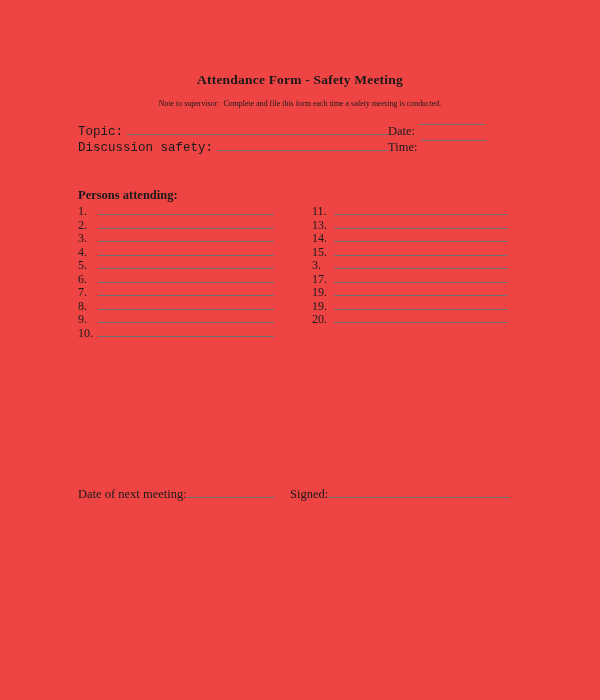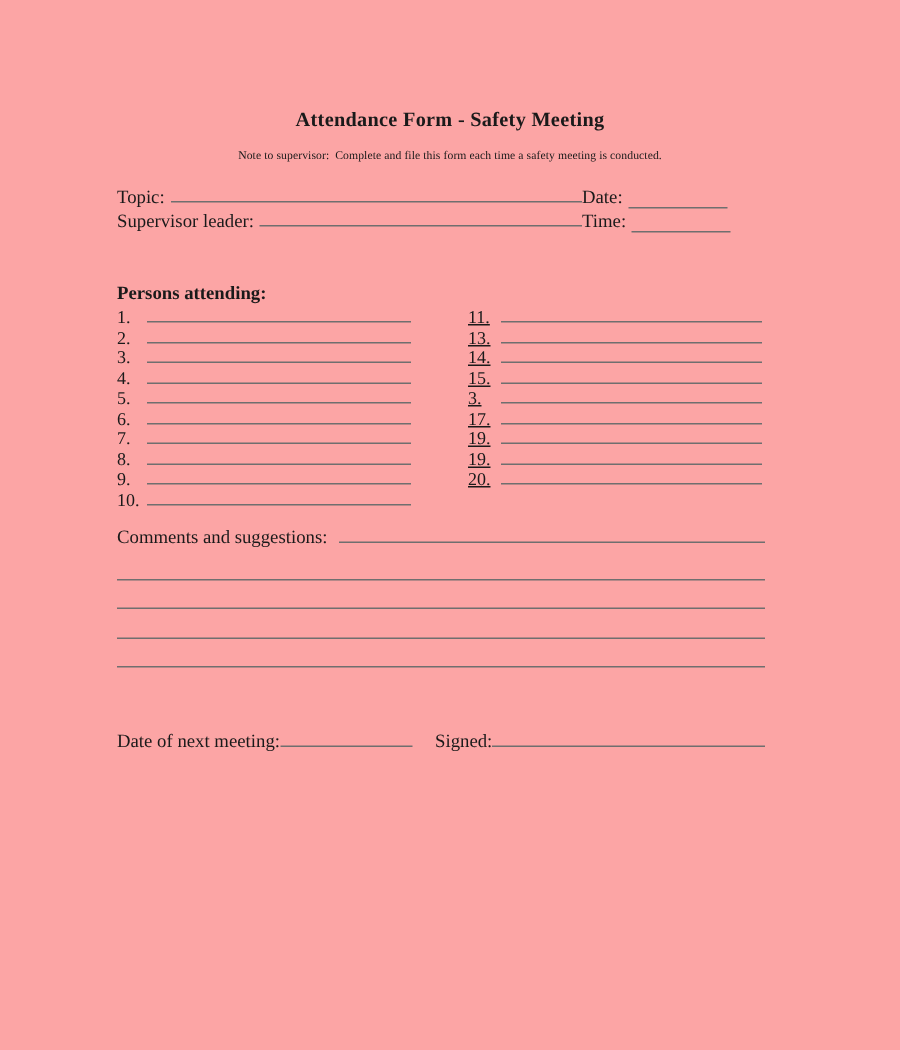--- a/index.html
+++ b/index.html
@@ -10,21 +10,21 @@
   }
   body {
     font-family: "Liberation Serif", "DejaVu Serif", serif;
     color: #1a1a1a;
     -webkit-font-smoothing: antialiased;
   }
   .page {
     position: relative;
     width: 600px;
     height: 700px;
-    background: #fca5a5;
+    background: #ef4444;
     overflow: hidden;
     box-sizing: border-box;
   }
 
   
   .doc-title {
     position: absolute;
     left: 0;
     top: 72px;
     width: 600px;
@@ -63,24 +63,25 @@
   .field-row {
     display: flex;
     align-items: baseline;
     height: 16px;
   }
   .field-left {
     display: flex;
     align-items: baseline;
     width: 310px;
     flex: 0 0 310px;
+    font-family: Liberation Mono, monospace;
   }
   .field-right {
     display: flex;
-    align-items: flex-end;
+    align-items: flex-start;
     flex: 1 1 auto;
   }
   .field-label {
     white-space: pre;
   }
   .field-left .rule { flex: 1 1 auto; }
   .field-right .rule { width: 66px; }
   .sp4 { display: inline-block; width: 4px; }
 
   
@@ -109,21 +110,20 @@
     height: 13.5px;
     font-size: 12px;
   }
   .attend-num {
     flex: 0 0 20px;
     text-align: left;
     white-space: pre;
   }
   .attend-col.right .attend-num {
     flex: 0 0 22px;
-    text-decoration: underline;
   }
   .attend-item .rule {
     flex: 1 1 auto;
   }
 
   
   .comments {
     position: absolute;
     left: 78px;
     top: 351px;
@@ -193,21 +193,21 @@
         <span class="rule"></span>
       </div>
       <div class="field-right">
         <span class="field-label">Date:</span>
         <span class="sp4"></span>
         <span class="rule"></span>
       </div>
     </div>
     <div class="field-row">
       <div class="field-left">
-        <span class="field-label">Supervisor leader:</span>
+        <span class="field-label">Discussion safety:</span>
         <span class="sp4"></span>
         <span class="rule"></span>
       </div>
       <div class="field-right">
         <span class="field-label">Time:</span>
         <span class="sp4"></span>
         <span class="rule"></span>
       </div>
     </div>
   </div>
@@ -290,32 +290,20 @@
           <span class="attend-num">19.</span>
           <span class="rule"></span>
         </div>
         <div class="attend-item">
           <span class="attend-num">20.</span>
           <span class="rule"></span>
         </div>
       </div>
   </div>
 
-  <div class="comments">
-    <div class="comments-first">
-      <span class="comments-label">Comments and suggestions:</span>
-      <span class="rule"></span>
-    </div>
-    <div id="comment-lines">
-        <div class="comment-line"></div>
-        <div class="comment-line"></div>
-        <div class="comment-line"></div>
-        <div class="comment-line"></div>
-      </div>
-  </div>
 
   <div class="footer">
     <div class="footer-row">
       <div class="footer-left">
         <span class="field-label">Date of next meeting:</span>
         <span class="rule"></span>
       </div>
       <div class="footer-right">
         <span class="field-label">Signed:</span>
         <span class="rule"></span>

